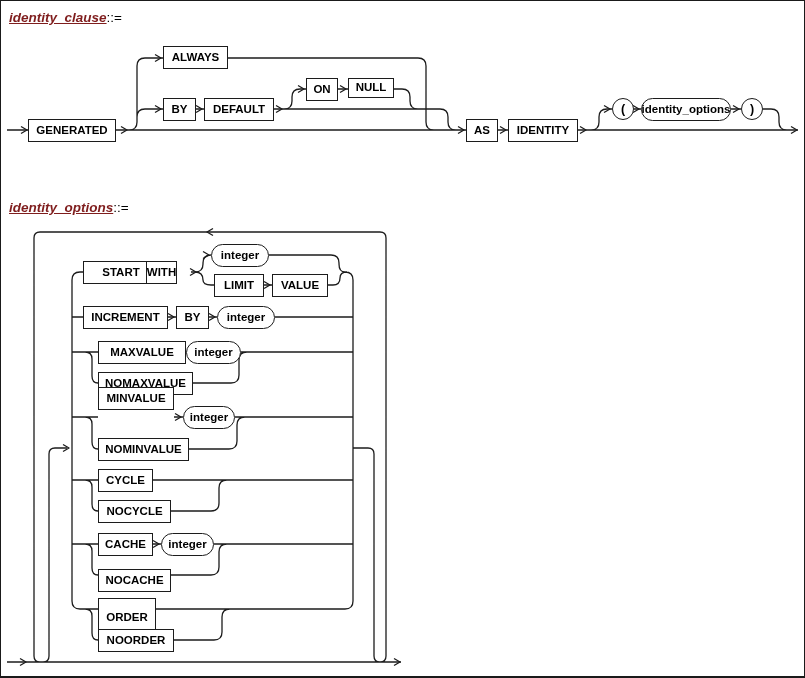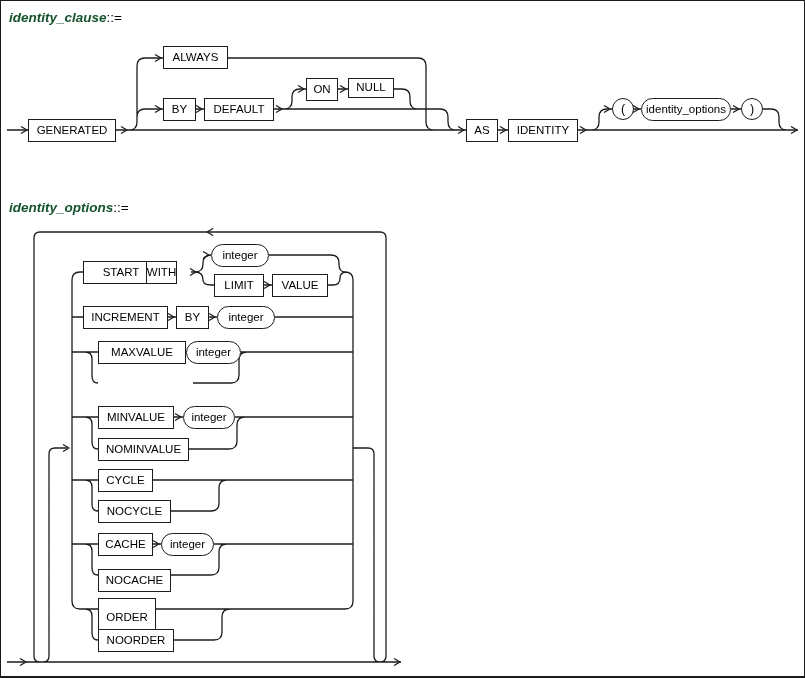--- a/index.html
+++ b/index.html
@@ -6,26 +6,26 @@
   #page{
     position:relative;width:803px;height:675px;background:#ffffff;
     border:1px solid #1a1a1a;border-bottom-width:2px;overflow:hidden;
     font-family:"Liberation Sans",sans-serif;
   }
   #rails{position:absolute;left:0;top:0;}
   .dtitle{
     position:absolute;font-size:13.5px;font-weight:bold;font-style:italic;
     color:#000;white-space:nowrap;
   }
-  .dtitle a{color:#14532d;cursor:pointer;}
+  .dtitle a{color:#7f1d1d;text-decoration:underline;cursor:pointer;}
   .dtitle .suffix{font-style:normal;font-weight:normal;color:#000;}
   .kw,.nt,.pr{
     position:absolute;box-sizing:border-box;background:#ffffff;
     border:1.4px solid #1c1c1c;display:flex;align-items:center;justify-content:center;
-    font-size:11.5px;color:#000;white-space:nowrap;line-height:1;
+    font-size:11.5px;color:#000;white-space:nowrap;line-height:1;font-weight:bold;
   }
   .nt{border-radius:12px;}
   .pr{border-radius:50%;font-size:12.5px;}
 </style>
 </head>
 <body>
 
 <div id="page">
 
   <svg id="rails" width="803" height="675" viewBox="0 0 803 675">
@@ -145,21 +145,22 @@
   <div class="kw" style="left:82px;top:260px;width:76px;height:23px">START</div>
   <div class="kw" style="left:145px;top:260px;width:31px;height:23px">WITH</div>
   <div class="nt" style="left:210px;top:243px;width:58px;height:23px">integer</div>
   <div class="kw" style="left:213px;top:273px;width:50px;height:23px">LIMIT</div>
   <div class="kw" style="left:271px;top:273px;width:56px;height:23px">VALUE</div>
   <div class="kw" style="left:82px;top:305px;width:85px;height:23px">INCREMENT</div>
   <div class="kw" style="left:175px;top:305px;width:33px;height:23px">BY</div>
   <div class="nt" style="left:216px;top:305px;width:58px;height:23px">integer</div>
   <div class="kw" style="left:97px;top:340px;width:88px;height:23px">MAXVALUE</div>
   <div class="nt" style="left:185px;top:340px;width:55px;height:23px">integer</div>
-  <div class="kw" style="left:97px;top:405px;width:76px;height:23px">MINVALUE</div>
+  <div class="kw" style="left:97px;top:371px;width:95px;height:23px">NOMAXVALUE</div>
+  <div class="kw" style="left:97px;top:386px;width:76px;height:23px">MINVALUE</div>
   <div class="nt" style="left:182px;top:405px;width:52px;height:23px">integer</div>
   <div class="kw" style="left:97px;top:437px;width:91px;height:23px">NOMINVALUE</div>
   <div class="kw" style="left:97px;top:468px;width:55px;height:23px">CYCLE</div>
   <div class="kw" style="left:97px;top:499px;width:73px;height:23px">NOCYCLE</div>
   <div class="kw" style="left:97px;top:532px;width:55px;height:23px">CACHE</div>
   <div class="nt" style="left:160px;top:532px;width:53px;height:23px">integer</div>
   <div class="kw" style="left:97px;top:568px;width:73px;height:23px">NOCACHE</div>
   <div class="kw" style="left:97px;top:597px;width:58px;height:40px">ORDER</div>
   <div class="kw" style="left:97px;top:628px;width:76px;height:23px">NOORDER</div>
 

